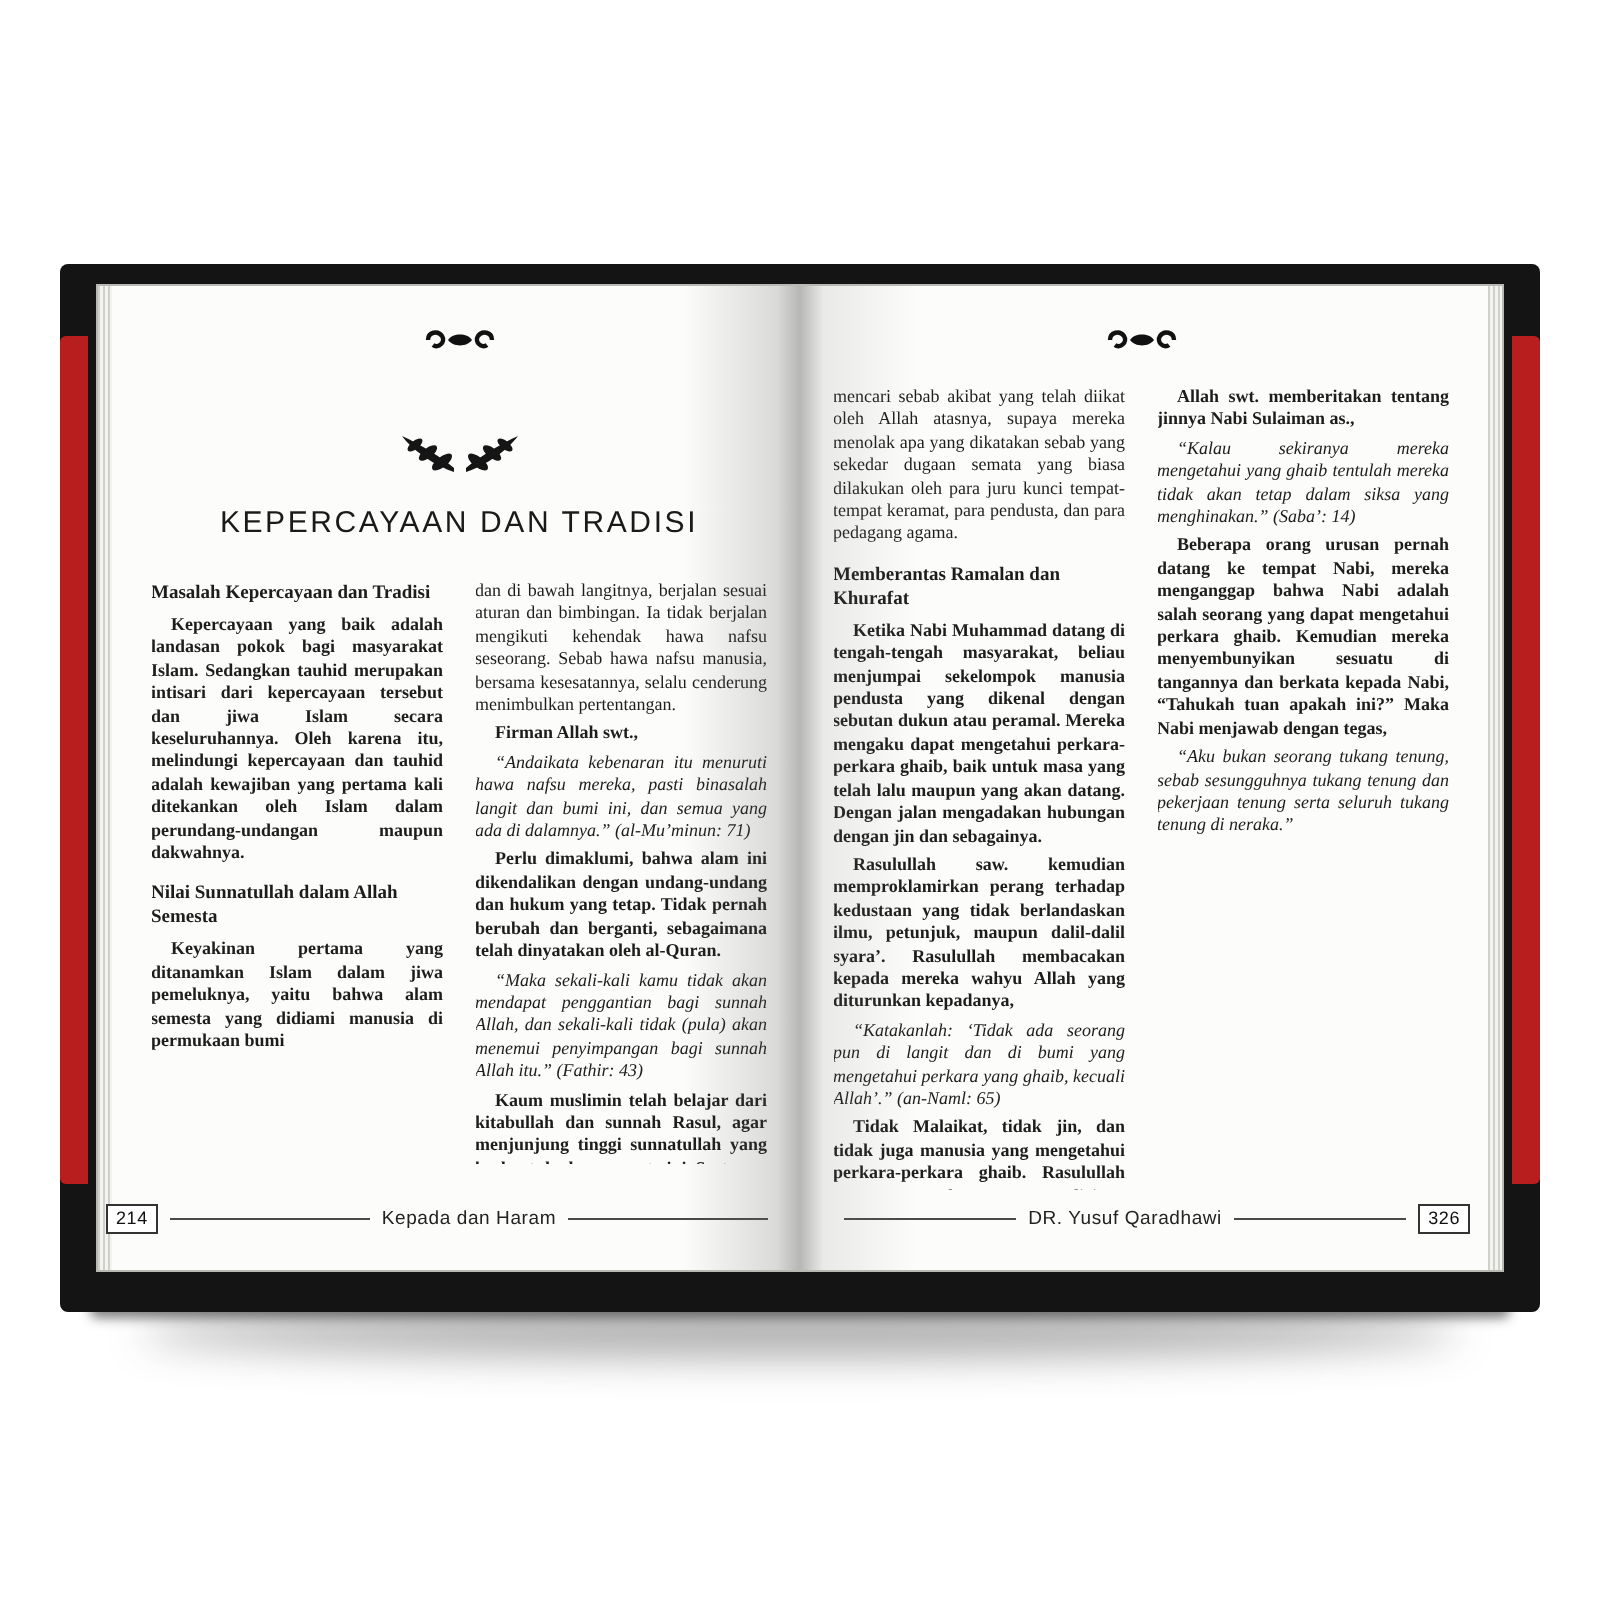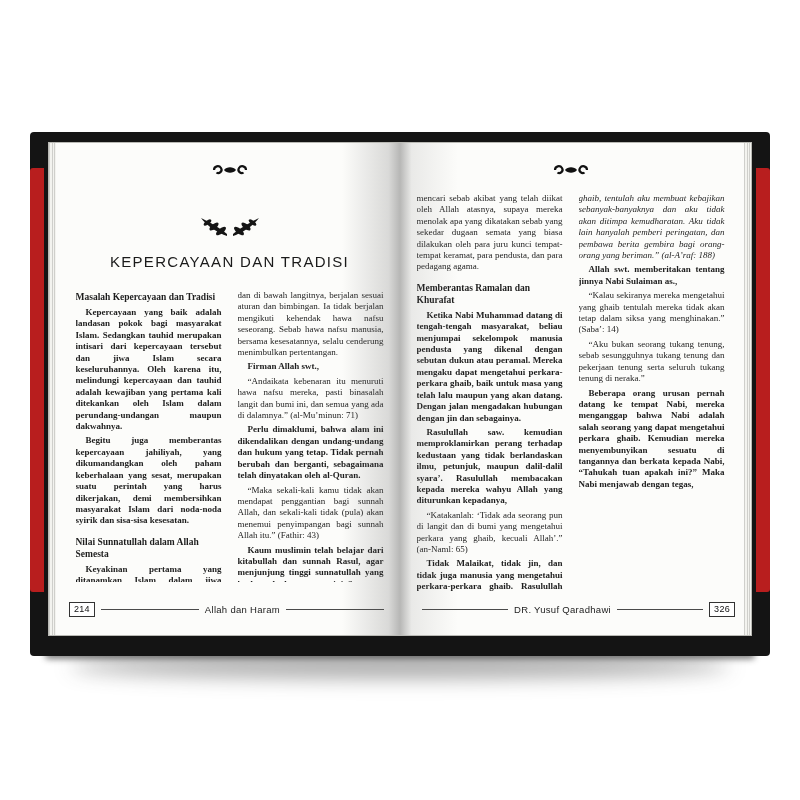--- a/index.html
+++ b/index.html
@@ -44,27 +44,27 @@
     font-size:9px;line-height:11.4px;}
   .page-left .col{height:292px;}
   .page-right .col{height:402px;}
   .blk{margin:0;}
   .blk + .blk{margin-top:3px;}
   .blk.heading{font-weight:bold;font-size:9.5px;margin-top:9px;margin-bottom:4px;
     text-align:left;line-height:12px;}
   .blk.heading:first-child{margin-top:1px;font-family:Liberation Serif, serif;}
   .blk.para{text-indent:10px;font-weight:bold;}
   .blk.cont{text-indent:0;}
-  .blk.quote{text-indent:10px;}
+  .blk.quote{font-style:italic;text-indent:10px;}
   .blk.quote-cont{font-style:italic;text-indent:0;}
   
   .pfooter{position:absolute;left:12px;right:12px;bottom:18px;display:flex;
     align-items:center;font-family:"Liberation Sans",sans-serif;font-size:9.5px;
     color:#222;letter-spacing:.3px;}
-  .page-left .pfooter{left:20px;right:10px;}
+  .page-left .pfooter{left:4px;right:10px;}
   .page-right .pfooter{left:16px;right:16px;}
   .rule{flex:1;border-top:1px solid #4a4a4a;height:0;margin:0 6px;}
   .pagenum{display:inline-block;border:1px solid #333;padding:0 4px;line-height:13px;
     font-size:9px;background:#fff;color:#111;}
 </style>
 </head>
 <body>
 
 <div class="scene">
   <div class="shadow-soft"></div>
@@ -98,37 +98,36 @@
               <ellipse cx="48" cy="9.5" rx="5.5" ry="2.4" transform="rotate(38 48 9.5)"></ellipse>
               <ellipse cx="54.5" cy="5.5" rx="4.5" ry="2" transform="rotate(38 54.5 5.5)"></ellipse>
             </g>
           </svg>
         </div>
         <h1 class="chapter-title">KEPERCAYAAN DAN TRADISI</h1>
         <div class="cols">
           <div class="col">
               <p class="blk heading">Masalah Kepercayaan dan Tradisi</p>
               <p class="blk para">Kepercayaan yang baik adalah landasan pokok bagi masyarakat Islam. Sedangkan tauhid merupakan intisari dari kepercayaan tersebut dan jiwa Islam secara keseluruhannya. Oleh karena itu, melindungi kepercayaan dan tauhid adalah kewajiban yang pertama kali ditekankan oleh Islam dalam perundang-undangan maupun dakwahnya.</p>
-              <p class="blk para">Begitu juga memberantas kepercayaan jahiliyah, yang dikumandangkan oleh paham keberhalaan yang sesat, merupakan suatu perintah yang harus dikerjakan, demi membersihkan masyarakat Islam dari noda-noda syirik dan sisa-sisa kesesatan.</p>
               <p class="blk heading">Nilai Sunnatullah dalam Allah Semesta</p>
               <p class="blk para">Keyakinan pertama yang ditanamkan Islam dalam jiwa pemeluknya, yaitu bahwa alam semesta yang didiami manusia di permukaan bumi</p>
             </div>
           <div class="col">
               <p class="blk cont">dan di bawah langitnya, berjalan sesuai aturan dan bimbingan. Ia tidak berjalan mengikuti kehendak hawa nafsu seseorang. Sebab hawa nafsu manusia, bersama kesesatannya, selalu cenderung menimbulkan pertentangan.</p>
               <p class="blk para">Firman Allah swt.,</p>
               <p class="blk quote">“Andaikata kebenaran itu menuruti hawa nafsu mereka, pasti binasalah langit dan bumi ini, dan semua yang ada di dalamnya.” (al-Mu’minun: 71)</p>
               <p class="blk para">Perlu dimaklumi, bahwa alam ini dikendalikan dengan undang-undang dan hukum yang tetap. Tidak pernah berubah dan berganti, sebagaimana telah dinyatakan oleh al-Quran.</p>
               <p class="blk quote">“Maka sekali-kali kamu tidak akan mendapat penggantian bagi sunnah Allah, dan sekali-kali tidak (pula) akan menemui penyimpangan bagi sunnah Allah itu.” (Fathir: 43)</p>
               <p class="blk para">Kaum muslimin telah belajar dari kitabullah dan sunnah Rasul, agar menjunjung tinggi sunnatullah yang berbentuk alam semesta ini. Serta</p>
             </div>
         </div>
         <div class="pfooter">
           <span class="pagenum">214</span>
           <span class="rule"></span>
-          <span>Allah dan Haram</span>
+          <span>Kepada dan Haram</span>
           <span class="rule"></span>
         </div>
       </div>
 
       <div class="page page-right">
         <div class="orn-top">
           <svg width="40" height="14" viewBox="0 0 40 14" aria-hidden="true">
             <path d="M4,7 C4,3 9,2 11,5 C13,8 9,11.5 6.5,9.5" stroke="#111" stroke-width="2.2" fill="none"></path>
             <path d="M36,7 C36,3 31,2 29,5 C27,8 31,11.5 33.5,9.5" stroke="#111" stroke-width="2.2" fill="none"></path>
             <path d="M14,7 C16.5,3.4 23.5,3.4 26,7 C23.5,10.6 16.5,10.6 14,7 Z" fill="#111"></path>
@@ -137,25 +136,24 @@
         <div class="cols">
           <div class="col">
               <p class="blk cont">mencari sebab akibat yang telah diikat oleh Allah atasnya, supaya mereka menolak apa yang dikatakan sebab yang sekedar dugaan semata yang biasa dilakukan oleh para juru kunci tempat-tempat keramat, para pendusta, dan para pedagang agama.</p>
               <p class="blk heading">Memberantas Ramalan dan Khurafat</p>
               <p class="blk para">Ketika Nabi Muhammad datang di tengah-tengah masyarakat, beliau menjumpai sekelompok manusia pendusta yang dikenal dengan sebutan dukun atau peramal. Mereka mengaku dapat mengetahui perkara-perkara ghaib, baik untuk masa yang telah lalu maupun yang akan datang. Dengan jalan mengadakan hubungan dengan jin dan sebagainya.</p>
               <p class="blk para">Rasulullah saw. kemudian memproklamirkan perang terhadap kedustaan yang tidak berlandaskan ilmu, petunjuk, maupun dalil-dalil syara’. Rasulullah membacakan kepada mereka wahyu Allah yang diturunkan kepadanya,</p>
               <p class="blk quote">“Katakanlah: ‘Tidak ada seorang pun di langit dan di bumi yang mengetahui perkara yang ghaib, kecuali Allah’.” (an-Naml: 65)</p>
               <p class="blk para">Tidak Malaikat, tidak jin, dan tidak juga manusia yang mengetahui perkara-perkara ghaib. Rasulullah saw. menegaskan tentang dirinya dengan wahyu Allah,</p>
             </div>
           <div class="col">
-              <p class="blk quote-cont">ghaib, tentulah aku membuat kebajikan sebanyak-banyaknya dan aku tidak akan ditimpa kemudharatan. Aku tidak lain hanyalah pemberi peringatan, dan pembawa berita gembira bagi orang-orang yang beriman.” (al-A’raf: 188)</p>
               <p class="blk para">Allah swt. memberitakan tentang jinnya Nabi Sulaiman as.,</p>
               <p class="blk quote">“Kalau sekiranya mereka mengetahui yang ghaib tentulah mereka tidak akan tetap dalam siksa yang menghinakan.” (Saba’: 14)</p>
+              <p class="blk para">Beberapa orang urusan pernah datang ke tempat Nabi, mereka menganggap bahwa Nabi adalah salah seorang yang dapat mengetahui perkara ghaib. Kemudian mereka menyembunyikan sesuatu di tangannya dan berkata kepada Nabi, “Tahukah tuan apakah ini?” Maka Nabi menjawab dengan tegas,</p>
               <p class="blk quote">“Aku bukan seorang tukang tenung, sebab sesungguhnya tukang tenung dan pekerjaan tenung serta seluruh tukang tenung di neraka.”</p>
-              <p class="blk para">Beberapa orang urusan pernah datang ke tempat Nabi, mereka menganggap bahwa Nabi adalah salah seorang yang dapat mengetahui perkara ghaib. Kemudian mereka menyembunyikan sesuatu di tangannya dan berkata kepada Nabi, “Tahukah tuan apakah ini?” Maka Nabi menjawab dengan tegas,</p>
             </div>
         </div>
         <div class="pfooter">
           <span class="rule"></span>
           <span>DR. Yusuf Qaradhawi</span>
           <span class="rule"></span>
           <span class="pagenum">326</span>
         </div>
       </div>
 

